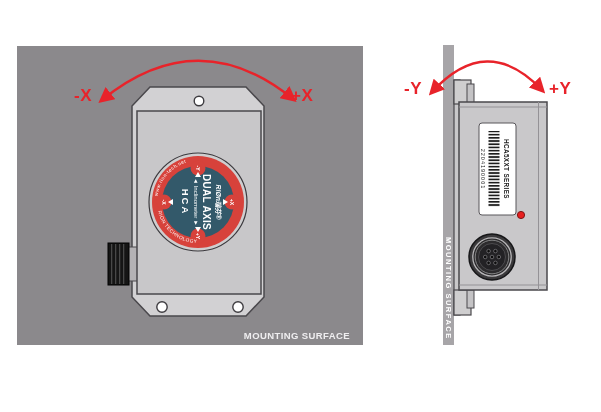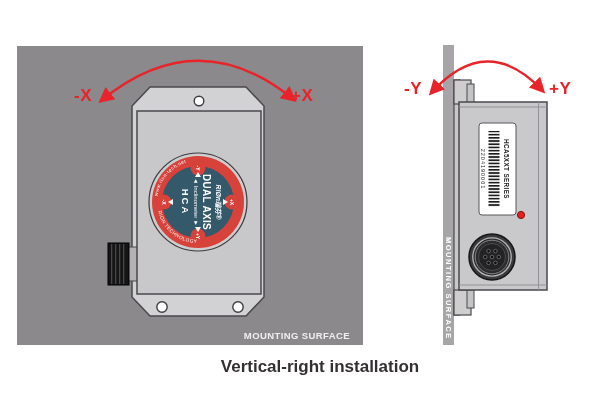--- a/index.html
+++ b/index.html
@@ -163,15 +163,14 @@
       <circle cx="42" cy="182" r="1.8" fill="#0c0c0c" stroke="#77767a" stroke-width="0.8"></circle>
       <circle cx="48.8" cy="182" r="1.8" fill="#0c0c0c" stroke="#77767a" stroke-width="0.8"></circle>
       <circle cx="45.4" cy="187.9" r="1.8" fill="#0c0c0c" stroke="#77767a" stroke-width="0.8"></circle>
       <circle cx="38.6" cy="187.9" r="1.8" fill="#0c0c0c" stroke="#77767a" stroke-width="0.8"></circle>
       <circle cx="35.2" cy="182" r="1.8" fill="#0c0c0c" stroke="#77767a" stroke-width="0.8"></circle>
       <circle cx="38.6" cy="176.1" r="1.8" fill="#0c0c0c" stroke="#77767a" stroke-width="0.8"></circle>
       <circle cx="45.4" cy="176.1" r="1.8" fill="#0c0c0c" stroke="#77767a" stroke-width="0.8"></circle>
     </g>
   </svg>
 
-  <div class="caption">Vertical-right installation</div>
 
 </div>
 
 </body></html>

